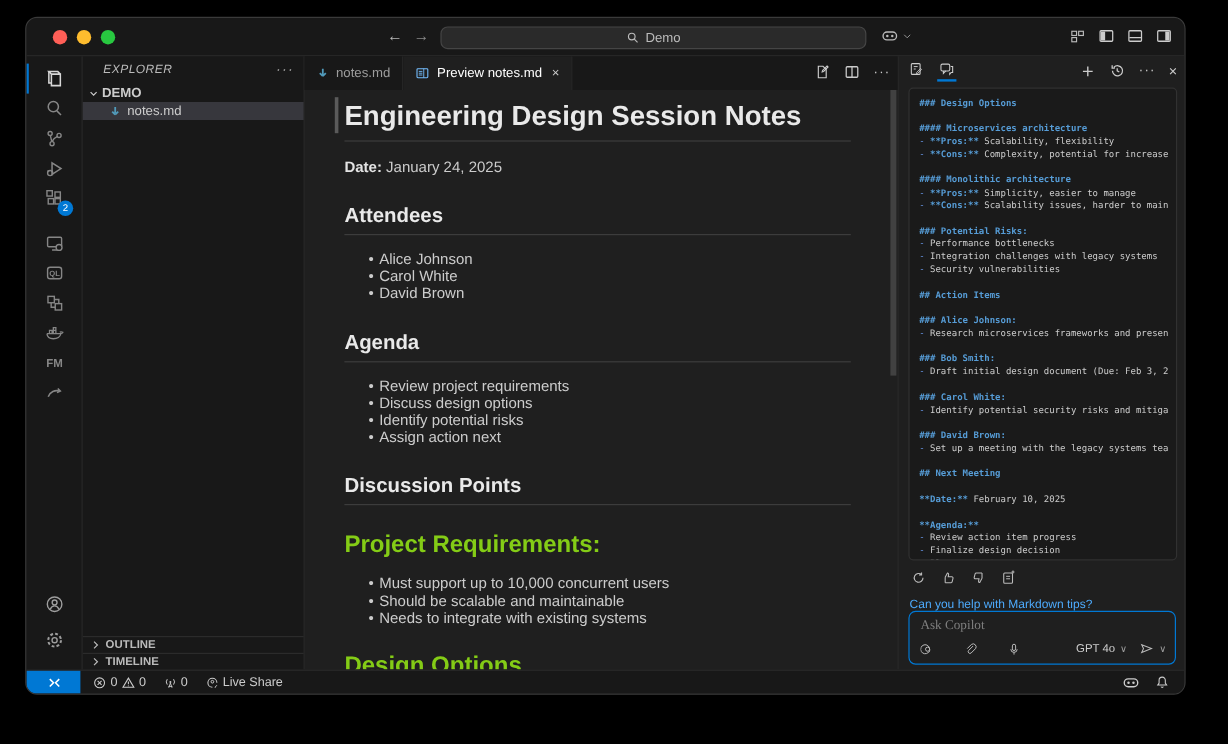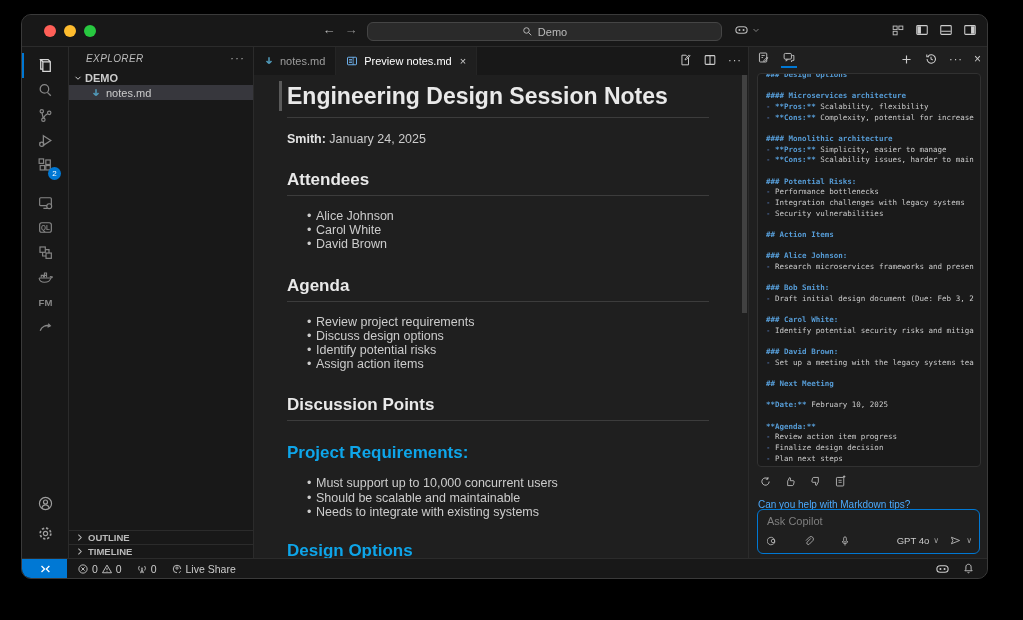--- a/index.html
+++ b/index.html
@@ -53,45 +53,45 @@
   .ed-toolbar { position:absolute; right:6px; top:6px; display:flex; gap:11px; align-items:center; }
   .ed-content { position:absolute; left:0; top:28px; right:0; bottom:0; overflow:hidden; }
 
   
   #md-root { position:absolute; left:33px; top:4px; width:422px; color:#cccccc; }
   .cursorbar { position:absolute; left:25px; top:6px; width:3px; height:30px; background:#5a5a5a; }
   .md-h1 { font-size:23px; font-weight:bold; color:#e9e9e9; padding:4px 0 7px 0; border-bottom:1px solid #3c3c3c; }
   .md-meta { margin-top:14px; font-size:12.5px; }
   .md-meta b, .md-li b { color:#e3e3e3; }
   .md-h2 { margin-top:24px; font-size:17px; font-weight:bold; color:#e9e9e9; padding-bottom:5px; border-bottom:1px solid #3c3c3c; }
-  .md-h3 { margin-top:22px; font-size:17px; font-weight:bold; color:#0ea5e9; }
+  .md-h3 { margin-top:22px; font-size:20px; font-weight:bold; color:#84cc16; }
   .md-ul { margin-top:13px; }
   .md-li { position:relative; padding-left:29px; font-size:12.5px; line-height:14.2px; }
   .md-li::before { content:"•"; position:absolute; left:20px; color:#cccccc; }
   .scrollthumb { position:absolute; right:1px; top:0; width:5px; height:238px; background:rgba(130,130,130,.35); }
 
   
   .chat { position:absolute; left:727px; top:32px; width:240px; bottom:20px; background:#1f1f1f; }
   .chat-header { position:absolute; left:0; top:0; right:0; height:24px; display:flex; align-items:center; padding:0 8px; }
   .chat-tabs { display:flex; gap:12px; }
   .chat-tab { position:relative; padding-bottom:4px; }
   .chat-tab.active::after { content:""; position:absolute; left:-1px; right:-1px; bottom:0; height:2px; background:#0078d4; }
   .chat-actions { margin-left:auto; display:flex; gap:11px; align-items:center; }
   .codeblock { position:absolute; left:8px; top:26px; width:224px; height:394px; background:#1a1a1a;
-    border:1px solid #313131; border-radius:4px; overflow:hidden; padding:1px 8px; }
+    border:1px solid #313131; border-radius:4px; overflow:hidden; padding:12px 8px; }
   #code-root { margin-top:-5px; font-family:"DejaVu Sans Mono", monospace; font-size:7.5px;
     line-height:10.65px; white-space:pre; color:#cccccc; }
   .c-kw { color:#569cd6; font-weight:bold; }
   .c-dash { color:#6796e6; }
   .resp-toolbar { position:absolute; left:10px; top:428px; display:flex; gap:12px; align-items:center; }
   .followup { position:absolute; left:9px; top:452px; font-size:10px; color:#4daafc; }
   .chat-input { position:absolute; left:8px; top:462px; width:223px; height:45px; background:#1f1f1f;
     border:1px solid #0078d4; border-radius:6px; }
   .chat-input input { position:absolute; left:9px; top:5px; width:160px; background:transparent; border:none;
-    outline:none; color:#cccccc; font-size:11px; font-family:Liberation Sans, sans-serif; }
+    outline:none; color:#cccccc; font-size:11px; font-family:Liberation Serif, serif; }
   .chat-input input::placeholder { color:#7f7f7f; }
   .ci-row { position:absolute; left:9px; right:7px; bottom:6px; display:flex; align-items:center; gap:24px; }
   .ci-right { margin-left:auto; display:flex; align-items:center; gap:4px; color:#cccccc; font-size:9.5px; }
 
   
   .statusbar { position:absolute; left:0; right:0; bottom:0; height:20px; background:#181818;
     border-top:1px solid #2b2b2b; display:flex; align-items:center; color:#cccccc; font-size:10.5px; }
   .sb-remote { width:45px; height:100%; background:#0078d4; display:flex; align-items:center; justify-content:center; }
   .sb-group { display:flex; align-items:center; gap:3px; margin-left:10px; }
   .sb-right { margin-left:auto; display:flex; align-items:center; gap:12px; margin-right:12px; }
@@ -294,33 +294,33 @@
       <svg class="ic" width="14" height="14" viewBox="0 0 16 16">
             <rect x="2.5" y="3" width="11" height="10" rx="1" fill="none" stroke="#ccc" stroke-width="1.2"></rect>
             <path d="M8 3v10" stroke="#ccc" stroke-width="1.2"></path>
           </svg>
       <span style="color:#ccc; font-size:11px; letter-spacing:1px;">···</span>
     </div>
     <div class="ed-content">
       <div class="cursorbar"></div>
       <div id="md-root">
             <div class="md-h1">Engineering Design Session Notes</div>
-            <div class="md-meta"><b>Smith:</b> January 24, 2025</div>
+            <div class="md-meta"><b>Date:</b> January 24, 2025</div>
             <div class="md-h2">Attendees</div>
             <div class="md-ul">
               <div class="md-li">Alice Johnson</div>
               <div class="md-li">Carol White</div>
               <div class="md-li">David Brown</div>
             </div>
             <div class="md-h2">Agenda</div>
             <div class="md-ul">
               <div class="md-li">Review project requirements</div>
               <div class="md-li">Discuss design options</div>
               <div class="md-li">Identify potential risks</div>
-              <div class="md-li">Assign action items</div>
+              <div class="md-li">Assign action next</div>
             </div>
             <div class="md-h2">Discussion Points</div>
             <div class="md-h3">Project Requirements:</div>
             <div class="md-ul">
               <div class="md-li">Must support up to 10,000 concurrent users</div>
               <div class="md-li">Should be scalable and maintainable</div>
               <div class="md-li">Needs to integrate with existing systems</div>
             </div>
             <div class="md-h3">Design Options</div>
           </div>

